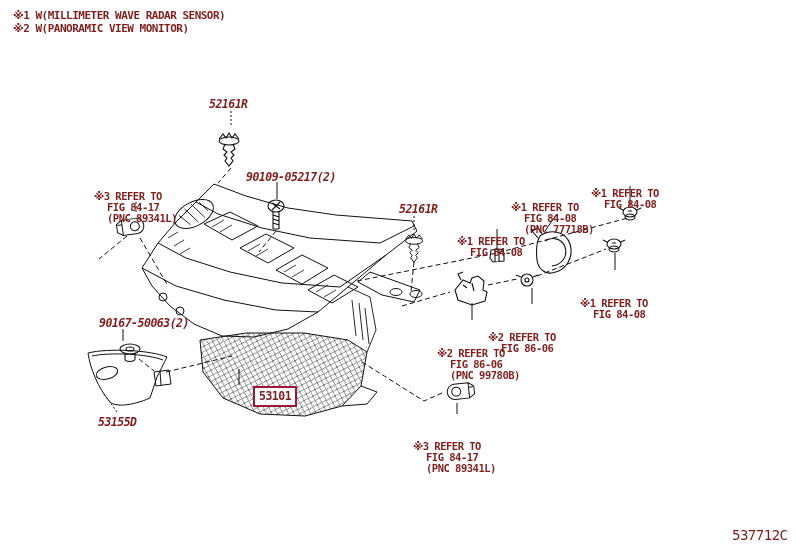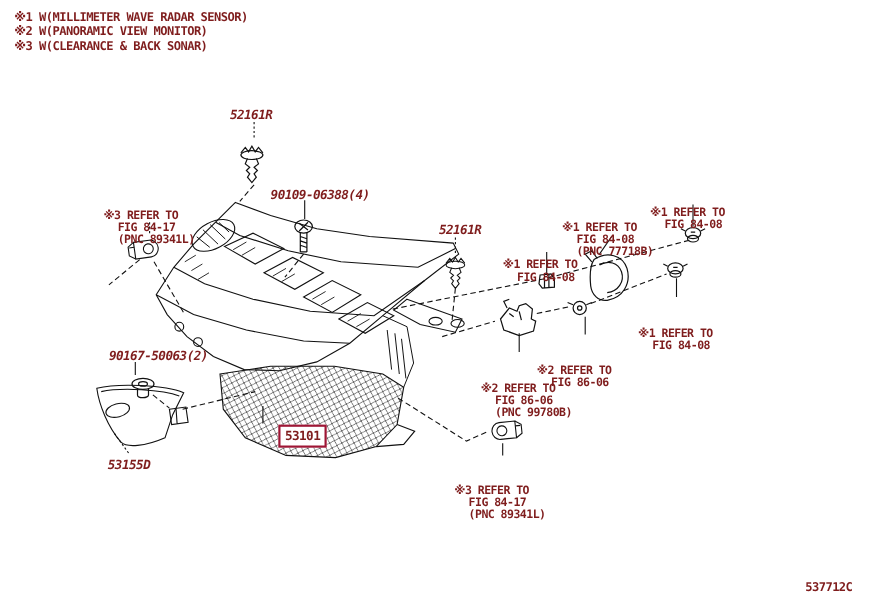--- a/index.html
+++ b/index.html
@@ -6,21 +6,21 @@
   #stage{position:relative;width:796px;height:540px;background:#ffffff;overflow:hidden;
          font-family:"DejaVu Sans Mono","DejaVu Sans",monospace;color:#7f1d1d;padding-left:40px;}
   #art{position:absolute;left:0;top:0;}
   .txt{position:absolute;font-weight:bold;white-space:nowrap;}
   .legend{font-size:11px;line-height:13px;letter-spacing:-0.5px;}
   .pn{font-size:11.5px;letter-spacing:-0.5px;font-style:italic;}
   .callout{font-size:10.5px;line-height:11px;letter-spacing:-0.5px;margin-top:26px;}
   .callout .ind{margin-left:13px;}
   .hl-box{position:absolute;border:2px solid #9e1635;background:#fff;padding:1px 4px 2px 4px;
           font-size:11.5px;font-weight:bold;letter-spacing:-0.5px;margin-left:36px;}
-  .footer-code{font-size:11px;font-weight:bold;letter-spacing:-0.5px;}
+  .footer-code{font-size:14px;font-weight:normal;letter-spacing:-0.5px;}
 </style>
 </head>
 <body>
 
 <div id="stage">
 
   <svg id="art" width="796" height="549" viewBox="0 0 796 549">
     <defs>
       <pattern id="mesh" width="7" height="7" patternUnits="userSpaceOnUse" patternTransform="rotate(18)">
         <path d="M0,0 L7,7 M7,0 L0,7" stroke="#222" stroke-width="0.6" fill="none"></path>
@@ -154,26 +154,25 @@
         <path d="M362,362 L424,401 L442,393"></path>
         <path d="M139,359 L154,371"></path>
         <path d="M166,372 L232,356"></path>
       </g>
     </g>
   </svg>
 
   <div class="txt legend" style="left:13px;top:9px">
     <div>※1 W(MILLIMETER WAVE RADAR SENSOR)</div>
     <div>※2 W(PANORAMIC VIEW MONITOR)</div>
-    <div>※3 W(CLEARANCE &amp; BACK SONAR)</div>
   </div>
 
   <div class="txt pn" style="left:209px;top:97px">52161R</div>
 
-  <div class="txt pn" style="left:246px;top:170px">90109-06388(4)</div>
+  <div class="txt pn" style="left:246px;top:170px">90109-05217(2)</div>
 
   <div class="txt callout" style="left:94px;top:165px">
     <div>※3 REFER TO</div>
     <div class="ind">FIG 84-17</div>
     <div class="ind">(PNC 89341L)</div>
   </div>
 
   <div class="txt pn" style="left:399px;top:202px">52161R</div>
 
   <div class="txt callout" style="left:457px;top:210px">

